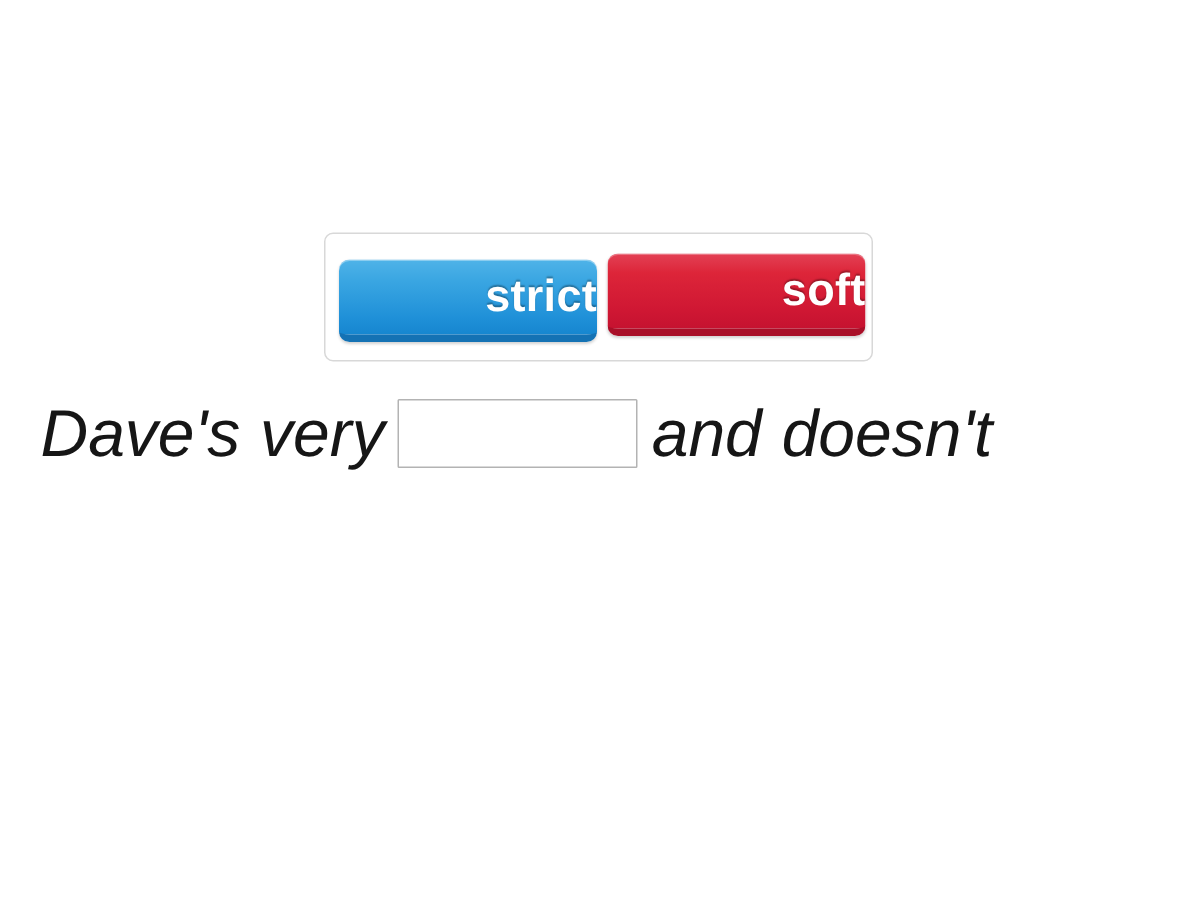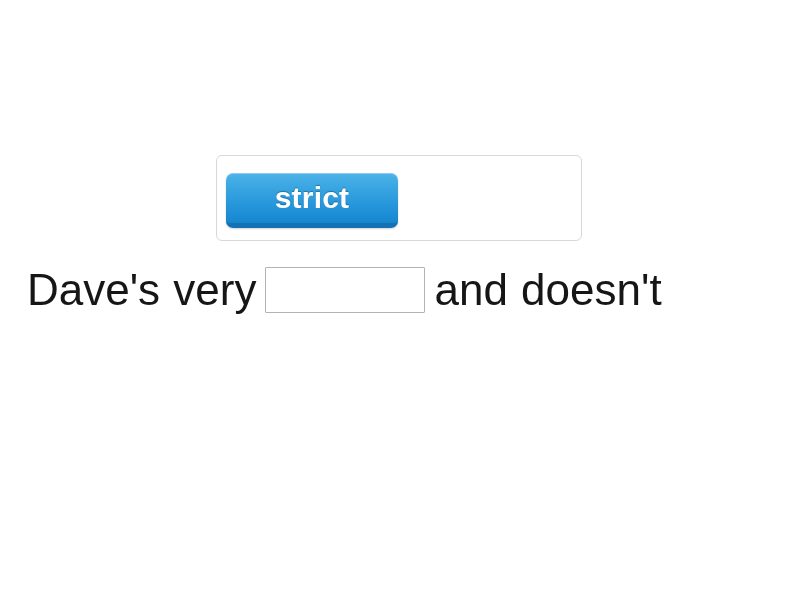--- a/index.html
+++ b/index.html
@@ -28,21 +28,21 @@
     border: 1px solid #d8d8d8;
     border-radius: 6px;
   }
 
   .tile {
     position: absolute;
     box-sizing: border-box;
     border-radius: 7px;
     display: flex;
     align-items: center;
-    justify-content: center;
+    justify-content: flex-end;
     cursor: move;
     user-select: none;
     font-weight: bold;
     font-size: 30px;
     letter-spacing: 0.2px;
     color: #ffffff;
     text-shadow: 0 -1px 1px rgba(0,0,0,0.30);
     overflow: hidden;
   }
 
@@ -72,20 +72,21 @@
   .sentence {
     position: absolute;
     left: 27px;
     top: 256px;
     width: 750px;
     font-size: 44px;
     line-height: 68px;
     color: #161616;
     font-weight: normal;
     word-spacing: 1px;
+    font-style: italic;
   }
 
   .sentence .seg {
     white-space: nowrap;
   }
 
   .drop-slot {
     display: inline-block;
     vertical-align: middle;
     width: 160px;
@@ -101,18 +102,21 @@
 </style>
 </head>
 <body>
 
 <div class="word-bank">
 
   <div class="tile tile-strict">
     <span>strict</span>
   </div>
 
+  <div class="tile tile-soft">
+    <span>soft</span>
+  </div>
 
 </div>
 
 <div class="sentence">
   <span class="seg">Dave's very</span><span class="drop-slot" title=""></span><span class="seg">and doesn't</span>
 </div>
 
 </body></html>

